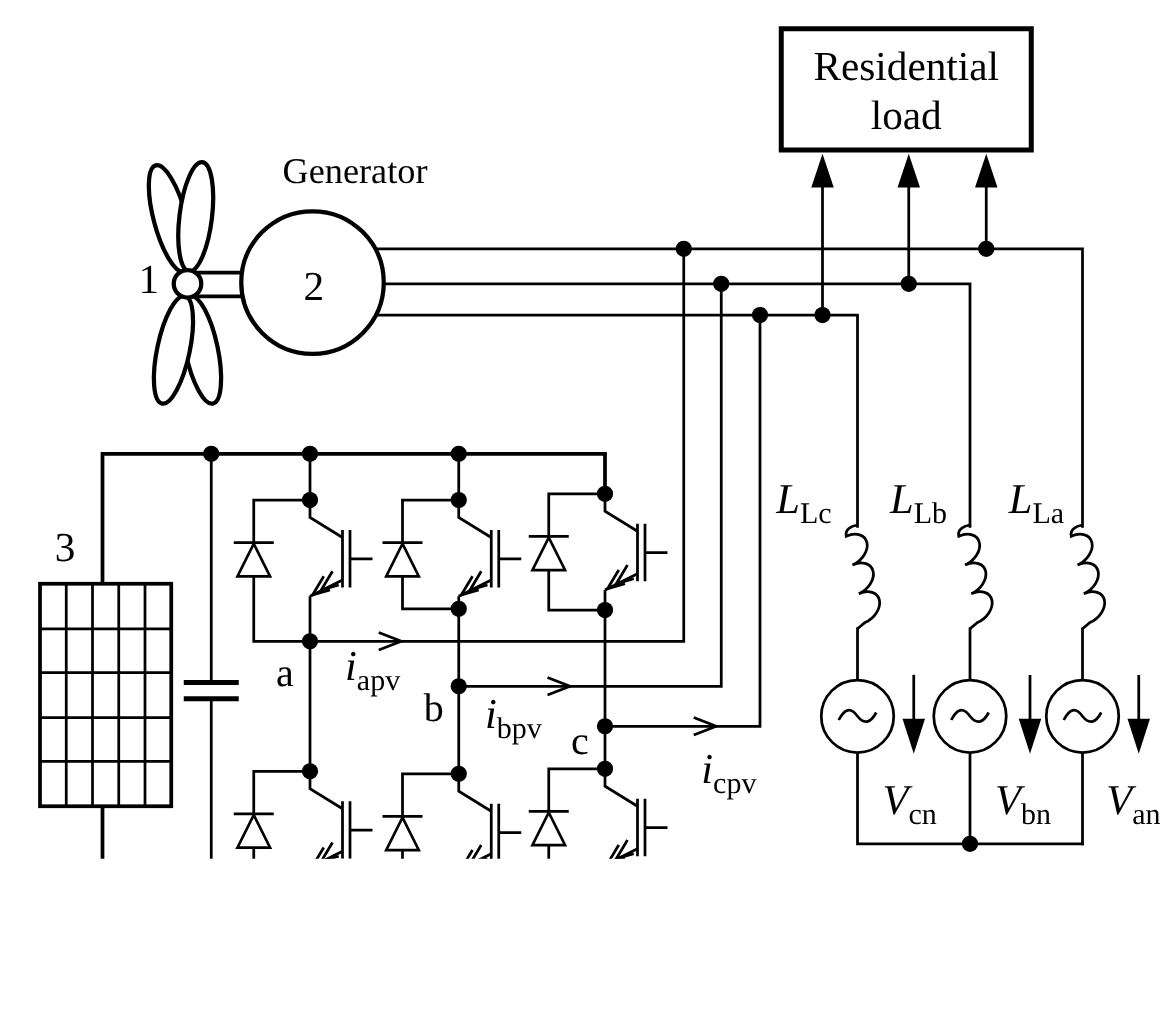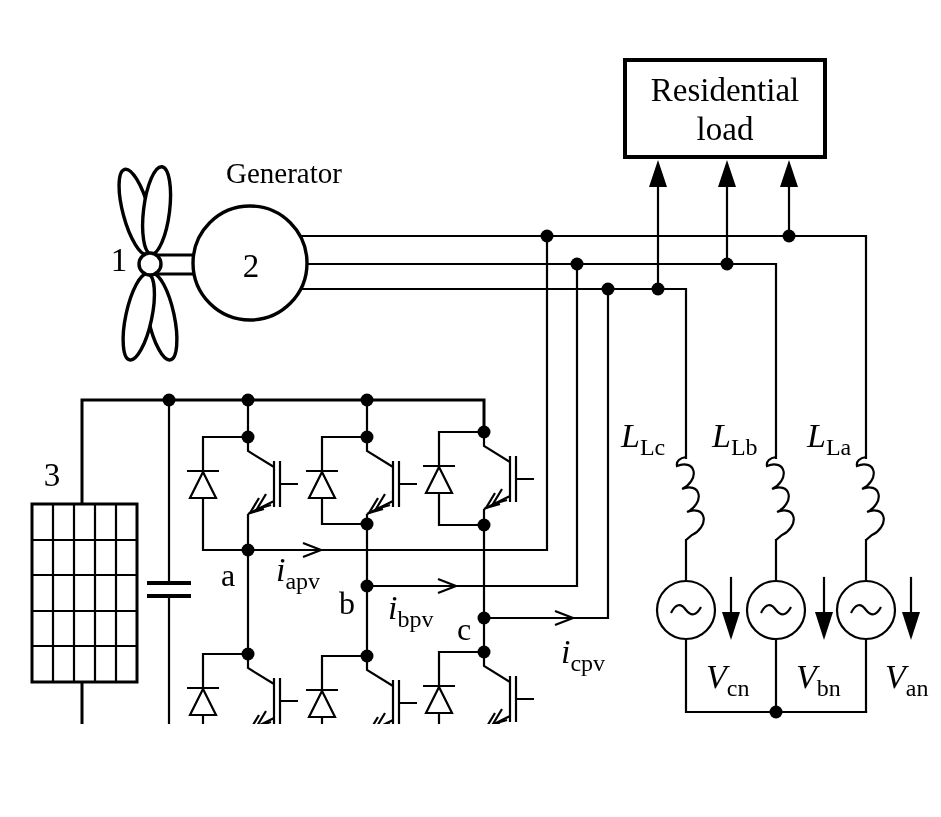--- a/index.html
+++ b/index.html
@@ -1,16 +1,16 @@
 <!DOCTYPE html>
 <html><head>
 <meta charset="utf-8">
 <style>
   html,body{margin:0;padding:0;background:#fff;}
-  #stage{width:941px;height:687px;position:relative;background:#fff;margin-top:37px;}
+  #stage{width:941px;height:687px;position:relative;background:#fff;}
   svg{display:block;}
   text{font-family:"Liberation Serif","DejaVu Serif",serif;fill:#000;}
   .w{stroke:#000;stroke-width:2.2;fill:none;stroke-linecap:square;}
   .w3{stroke:#000;stroke-width:3;fill:none;stroke-linecap:square;}
   .w4{stroke:#000;stroke-width:4;fill:none;}
   .dev{stroke:#000;stroke-width:2.2;fill:none;}
   .thick{stroke:#000;stroke-width:3.4;fill:none;}
   .dot{fill:#000;stroke:none;}
   .solid{fill:#000;stroke:none;}
   .wf{fill:#fff;}

